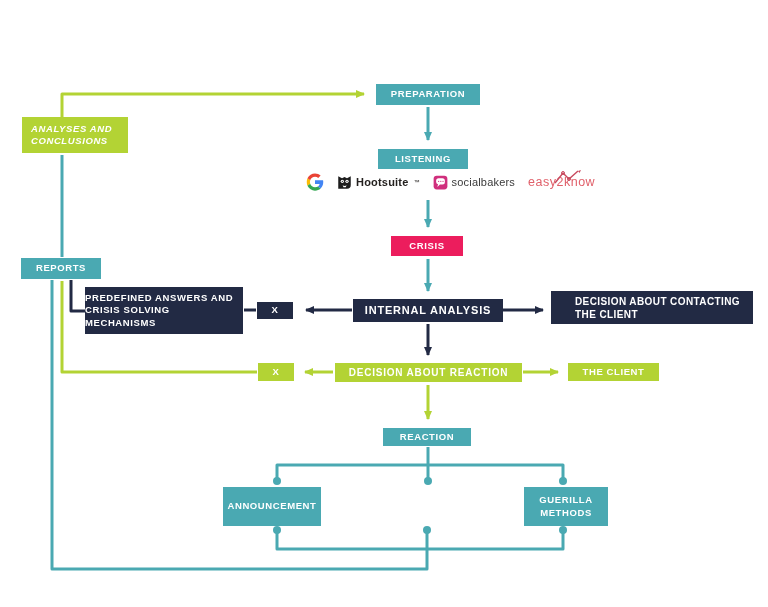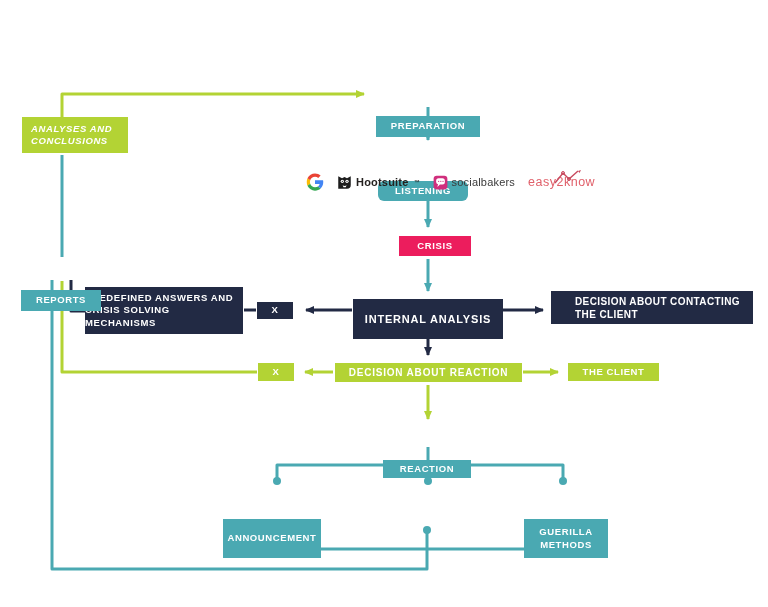--- a/index.html
+++ b/index.html
@@ -16,23 +16,23 @@
   .f-lime{fill:var(--lime,#b3d334);}
   .f-teal{fill:var(--teal,#4aa9b2);}
   .f-navy{fill:var(--navy,#222a44);}
   .node{
     position:absolute;box-sizing:border-box;
     display:flex;align-items:center;justify-content:center;
     text-align:center;color:#ffffff;font-weight:700;text-transform:uppercase;
     letter-spacing:.6px;line-height:1.3;font-size:9.5px;
   }
   .lime{background:var(--lime,#b3d334);}
-  .teal{background:var(--teal,#4aa9b2);margin-top:32px;}
+  .teal{background:var(--teal,#4aa9b2);}
   .navy{background:var(--navy,#222a44);}
-  .pink{background:var(--pink,#ec1d5d);margin-left:8px;}
+  .pink{background:var(--pink,#ec1d5d);}
   .left{justify-content:flex-start;text-align:left;}
   .title{
     font-size:21px;letter-spacing:1.3px;color:var(--title-text,#2f3237);
     font-weight:700;
   }
   .logos{
     position:absolute;left:306px;top:168px;height:28px;
     display:flex;align-items:center;gap:13px;
   }
   .logo{display:flex;align-items:center;gap:4px;position:relative;}
@@ -89,21 +89,21 @@
     <path class="wire s-navy" d="M352,310 L306,310" marker-end="url(#ah-navy)"></path>
     <path class="wire s-navy" d="M256,310 L244,310"></path>
     <path class="wire s-navy" d="M503,310 L543,310" marker-end="url(#ah-navy)"></path>
     <path class="wire s-navy" d="M428,324 L428,355" marker-end="url(#ah-navy)"></path>
     <path class="wire s-navy" d="M86,311 L71,311 L71,280"></path>
   </svg>
 
 
   <div class="node teal" style="left:376px;top:84px;width:104px;height:21px;">PREPARATION</div>
 
-  <div class="node teal" style="left:378px;top:149px;width:90px;height:20px;border-radius:6px;">LISTENING</div>
+  <div class="node teal" style="left:378px;top:149px;width:90px;height:20px;">LISTENING</div>
 
   <div class="logos">
     <span class="logo">
       <svg width="18" height="18" viewBox="0 0 48 48">
         <path fill="#FBBC05" d="M10.5 24c0-1.6.3-3.1.7-4.5l-7.3-5.6C2.6 16.9 2 20.4 2 24s.6 7.1 1.9 10.1l7.3-5.6c-.4-1.4-.7-2.9-.7-4.5z"></path>
         <path fill="#EA4335" d="M24 10c3.3 0 6.3 1.2 8.7 3.1l6.3-6.3C35.2 3.3 29.9 1 24 1 15.4 1 8 5.9 3.9 13.9l7.3 5.6C13.1 13.6 18.1 10 24 10z"></path>
         <path fill="#34A853" d="M24 38c-5.9 0-10.9-3.6-12.8-9.5l-7.3 5.6C8 42.1 15.4 47 24 47c5.6 0 11-2 15-5.7l-7-5.4c-2 1.4-4.6 2.1-8 2.1z"></path>
         <path fill="#4285F4" d="M46 24c0-1.5-.2-3.1-.6-4.5H24v9.5h12.4c-.6 3-2.3 5.3-4.7 6.9l7 5.4C43.1 37.2 46 31.2 46 24z"></path>
       </svg>
     </span>
@@ -138,21 +138,21 @@
         <path d="M1,14 L9,4 L15,10 L24,2" fill="none" stroke="#c84a5e" stroke-width="1.4"></path>
         <path d="M24,2 L27,1 L25.5,4 Z" fill="#c84a5e"></path>
         <circle cx="9" cy="4" r="1.5" fill="none" stroke="#c84a5e" stroke-width="1"></circle>
         <circle cx="15" cy="10" r="1.5" fill="none" stroke="#c84a5e" stroke-width="1"></circle>
       </svg>
     </span>
   </div>
 
   <div class="node pink" style="left:391px;top:236px;width:72px;height:20px;">CRISIS</div>
 
-  <div class="node navy" style="left:353px;top:299px;width:150px;height:40px;font-size:11px;letter-spacing:.8px;">INTERNAL ANALYSIS</div>
+  <div class="node navy" style="left:353px;top:299px;width:150px;height:23px;font-size:11px;letter-spacing:.8px;">INTERNAL ANALYSIS</div>
 
   <div class="node navy left" style="left:85px;top:287px;width:158px;height:47px;padding-left:0;">PREDEFINED ANSWERS AND CRISIS SOLVING MECHANISMS</div>
 
   <div class="node navy" style="left:257px;top:302px;width:36px;height:17px;">X</div>
 
   <div class="node navy left" style="left:551px;top:291px;width:202px;height:33px;padding-left:24px;font-size:10px;letter-spacing:.4px;">DECISION ABOUT CONTACTING THE CLIENT</div>
 
   <div class="node lime" style="left:258px;top:363px;width:36px;height:18px;">X</div>
 
   <div class="node lime" style="left:335px;top:363px;width:187px;height:19px;font-size:10px;letter-spacing:.8px;">DECISION ABOUT REACTION</div>

